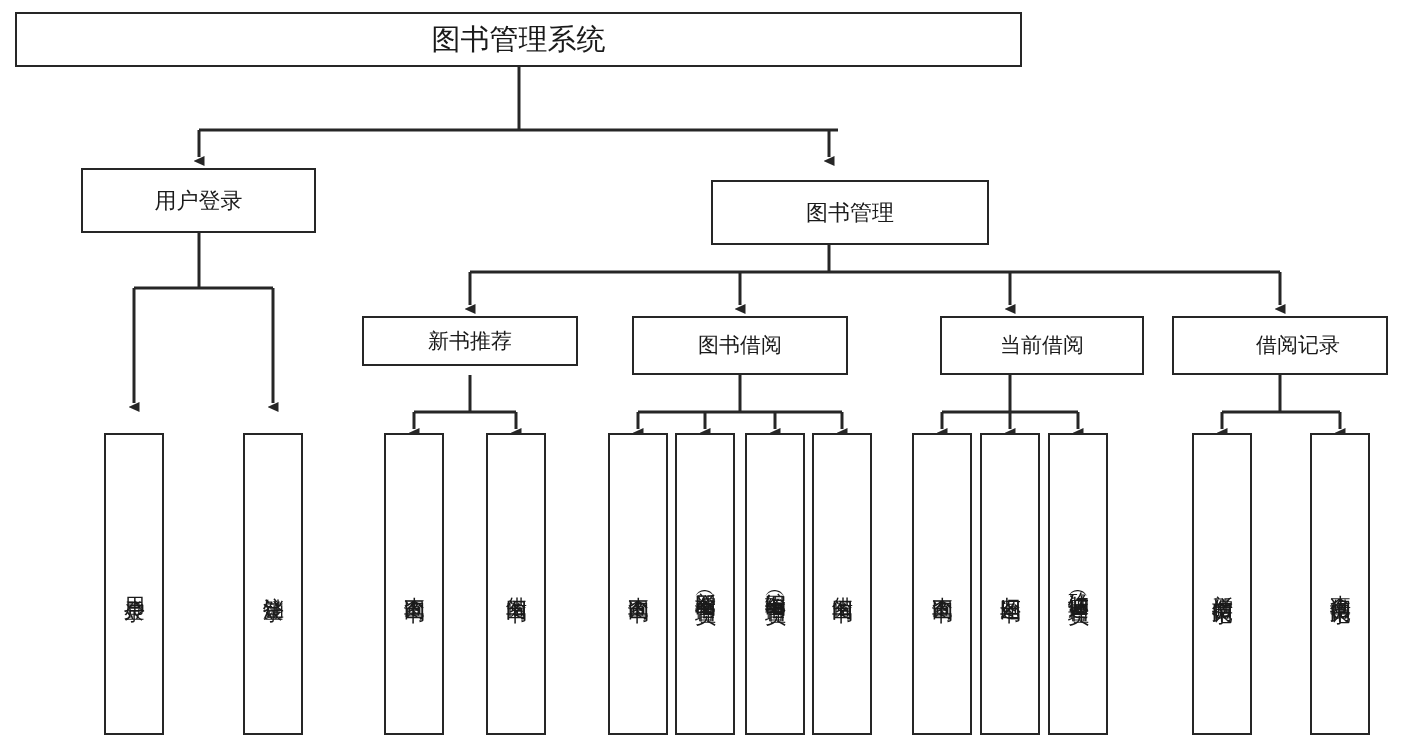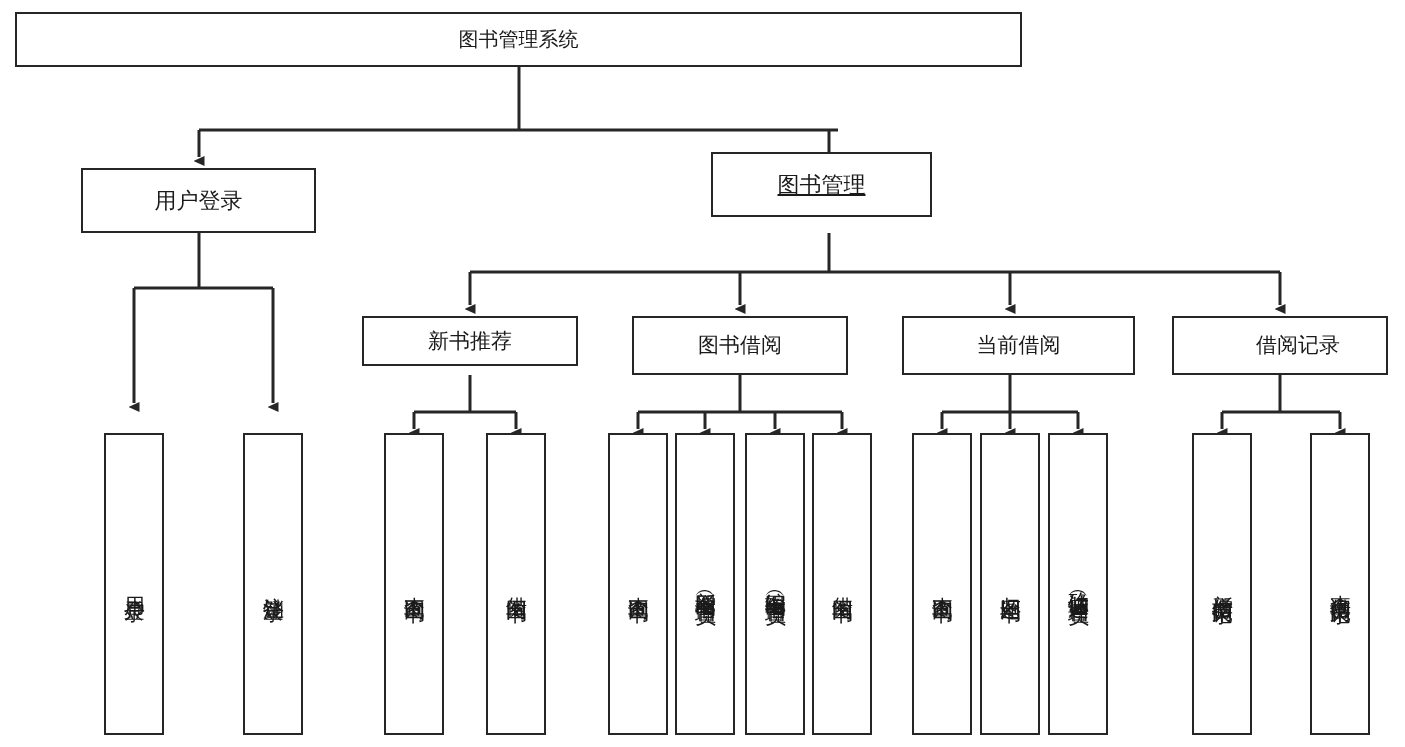--- a/index.html
+++ b/index.html
@@ -30,21 +30,21 @@
     box-sizing: border-box;
     border: 2px solid #262626;
     background: #ffffff;
     display: flex;
     align-items: center;
     justify-content: center;
     color: #1a1a1a;
     line-height: 1.18;
     text-align: center;
   }
-  .node.root      { font-size: 20px; }
+  .node.root      { font-size: 29px; }
   .node.level2    { font-size: 22px; }
   .node.level3    { font-size: 21px; }
   .node.leaf      { font-size: 21px; }
   .node-label {
     display: block;
   }
   
   .leaf .node-label {
     writing-mode: vertical-rl;
     text-orientation: upright;
@@ -119,31 +119,31 @@
     </g>
   </svg>
 
   <div class="node root" style="left:15px; top:12px; width:1007px; height:55px;">
     <span class="node-label">图书管理系统</span>
   </div>
 
   <div class="node level2" style="left:81px; top:168px; width:235px; height:65px;">
     <span class="node-label">用户登录</span>
   </div>
-  <div class="node level2" style="left:711px; top:152px; width:221px; height:65px;text-decoration:underline;">
+  <div class="node level2" style="left:711px; top:180px; width:278px; height:65px;">
     <span class="node-label">图书管理</span>
   </div>
 
   <div class="node level3" style="left:362px; top:316px; width:216px; height:50px;">
     <span class="node-label">新书推荐</span>
   </div>
   <div class="node level3" style="left:632px; top:316px; width:216px; height:59px;align-items:center;">
     <span class="node-label">图书借阅</span>
   </div>
-  <div class="node level3" style="left:902px; top:316px; width:233px; height:59px;">
+  <div class="node level3" style="left:940px; top:316px; width:204px; height:59px;">
     <span class="node-label">当前借阅</span>
   </div>
   <div class="node level3" style="left:1172px; top:316px; width:216px; height:59px;padding-left:36px;">
     <span class="node-label">借阅记录</span>
   </div>
 
   <div class="node leaf" style="left:104px; top:433px; width:60px; height:302px;">
     <span class="node-label">用户登录</span>
   </div>
   <div class="node leaf" style="left:243px; top:433px; width:60px; height:302px;">

